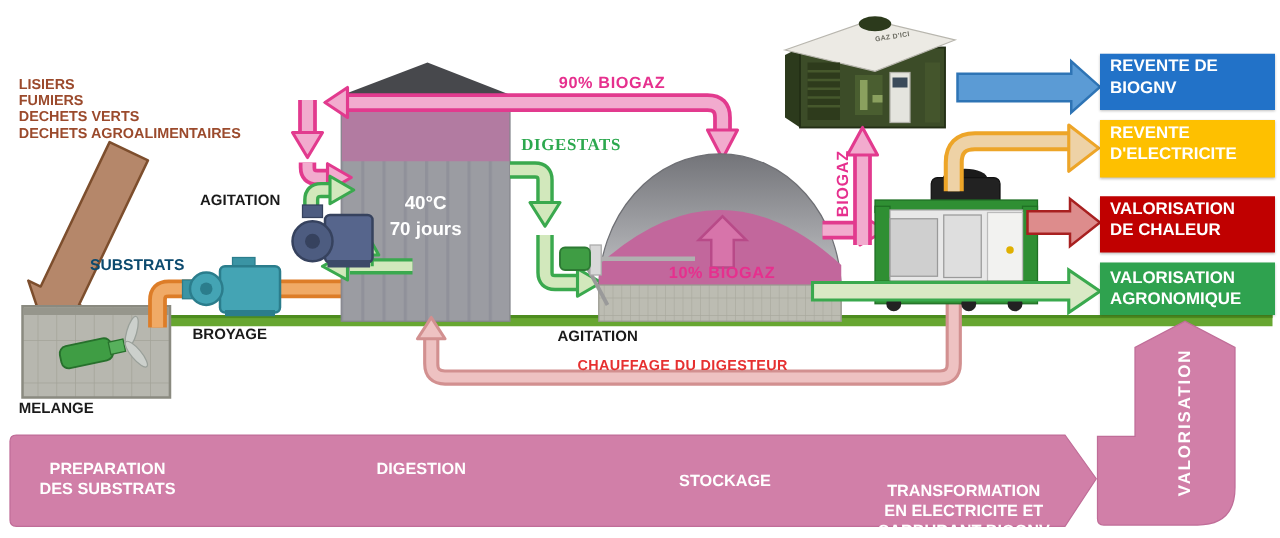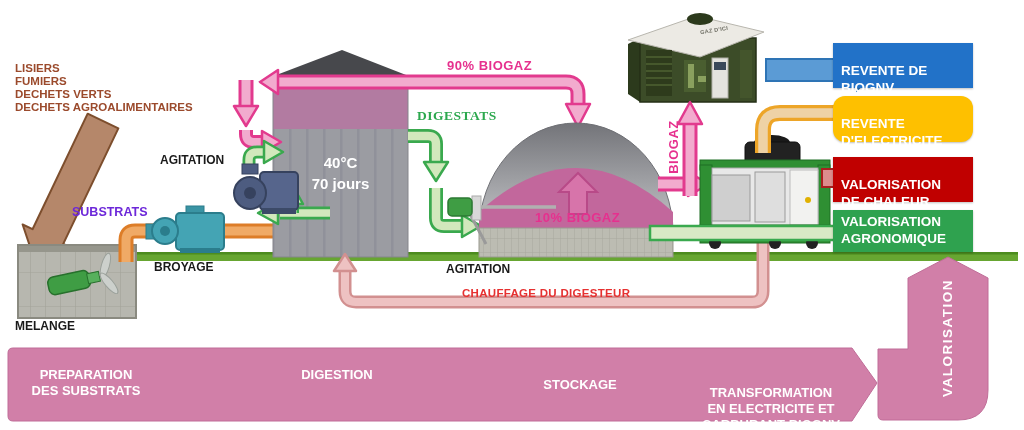--- a/index.html
+++ b/index.html
@@ -2,29 +2,29 @@
 <html><head>
 <meta charset="utf-8">
 <style>
   html,body{margin:0;padding:0;background:#fff;}
   #stage{position:relative;width:1024px;height:430px;overflow:hidden;background:#fff;
          font-family:"Liberation Sans","DejaVu Sans",sans-serif;}
   #stage svg{position:absolute;left:0;top:0;}
   .lbl{position:absolute;font-weight:bold;white-space:nowrap;line-height:1.15;}
   .feed{color:#9b4a2c;font-size:11.5px;line-height:13.5px;}
   .black{color:#1a1a1a;font-size:12px;}
-  .orangeTxt{color:#6d28d9;font-size:12.5px;}
+  .orangeTxt{color:#0c4a6e;font-size:12.5px;}
   .magenta{color:#e6308e;font-size:13px;letter-spacing:.5px;}
   .greenTxt{color:#2ca84e;font-size:13.5px;letter-spacing:.5px;font-family:Liberation Serif, serif;}
   .redTxt{color:#e63030;font-size:11.5px;letter-spacing:.3px;}
   .white{color:#fff;}
   .silo-txt{left:283px;top:152px;width:115px;text-align:center;font-size:15px;line-height:21px;color:#fff;}
   .vert{transform:rotate(-90deg);transform-origin:center;text-align:center;}
-  .obox{position:absolute;left:833px;width:140px;color:#fff;font-weight:bold;
-        font-size:13.5px;line-height:17px;padding:19px 0 0 8px;box-sizing:border-box;
+  .obox{position:absolute;left:880px;width:140px;color:#fff;font-weight:bold;
+        font-size:13.5px;line-height:17px;padding:1px 0 0 8px;box-sizing:border-box;
         box-shadow:0 1px 2px rgba(0,0,0,.25);}
   .stage-lbl{position:absolute;color:#fff;font-weight:bold;font-size:13px;line-height:16px;
              text-align:center;white-space:nowrap;}
   .tiny{font-size:5.5px;color:#6a6a60;letter-spacing:.3px;}
 </style>
 </head>
 <body>
 
 <div id="stage">
 
@@ -227,21 +227,21 @@
 <div class="lbl magenta" style="left:535px;top:211px;">10% BIOGAZ</div>
 <div class="lbl black" style="left:446px;top:263px;">AGITATION</div>
 <div class="lbl magenta vert" style="left:639px;top:140px;width:70px;height:14px;font-size:13px;">BIOGAZ</div>
 <div class="lbl redTxt" style="left:462px;top:287px;">CHAUFFAGE DU DIGESTEUR</div>
 <div class="lbl tiny" style="left:700px;top:27px;transform:rotate(-9deg);">GAZ D'ICI</div>
 
 <div class="obox" style="top: 43px; height: 45px; background: rgb(34, 114, 200);">
   <div>REVENTE DE</div>
   <div>BIOGNV</div>
 </div>
-<div class="obox" style="top: 96px; height: 46px; background: rgb(254, 192, 0); border-radius: 12px;">
+<div class="obox" style="top: 96px; height: 46px; background: rgb(254, 192, 0);">
   <div>REVENTE</div>
   <div>D'ELECTRICITE</div>
 </div>
 <div class="obox" style="top: 157px; height: 45px; background: rgb(192, 0, 0);">
   <div>VALORISATION</div>
   <div>DE CHALEUR</div>
 </div>
 <div class="obox" style="top: 210px; height: 42px; padding-top: 3px; background: rgb(47, 162, 79);">
   <div>VALORISATION</div>
   <div>AGRONOMIQUE</div>

